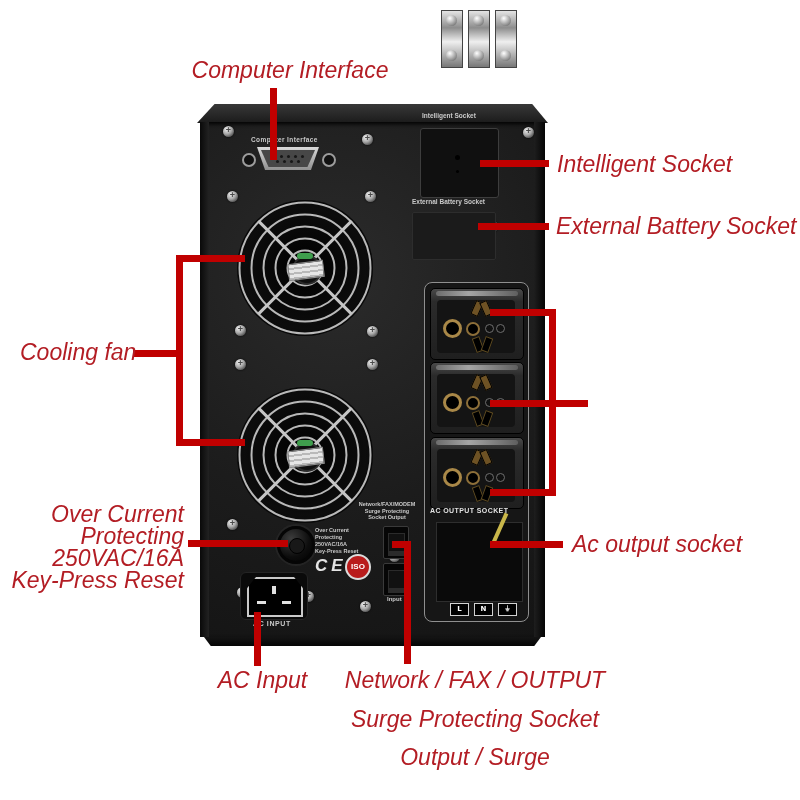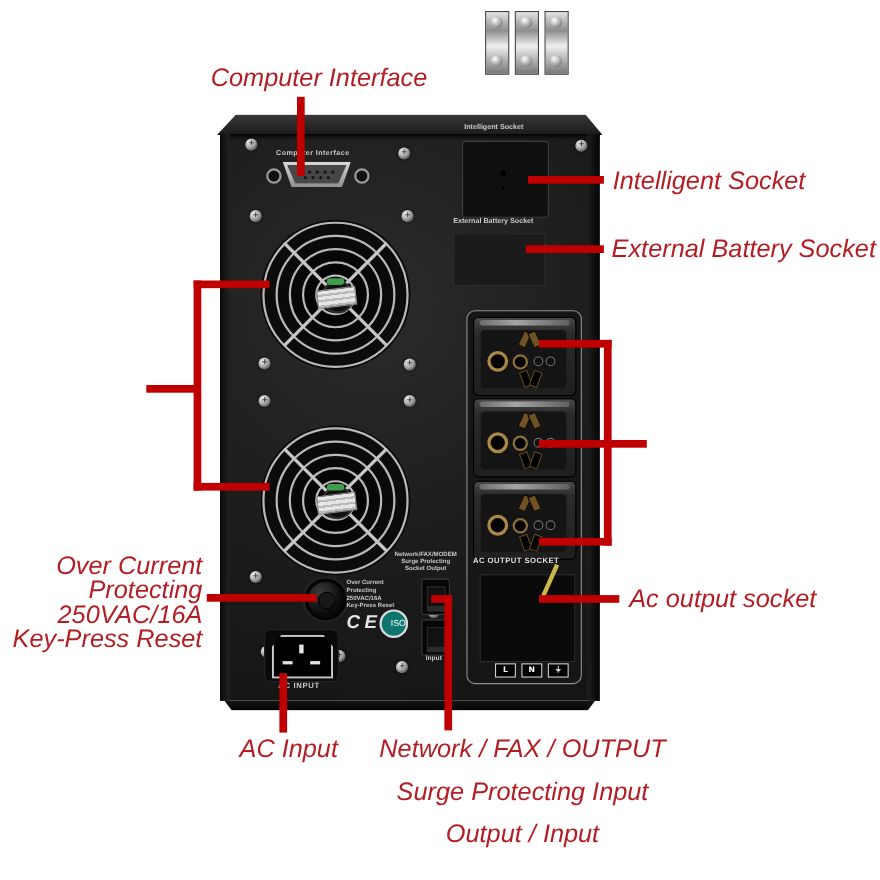--- a/index.html
+++ b/index.html
@@ -118,22 +118,22 @@
   
   .breaker{position:absolute;left:277px;top:526px;width:32px;height:32px;border-radius:50%;
     background:radial-gradient(circle at 35% 30%,#3c3c3c,#0d0d0d 60%,#000);
     border:3px solid #050505;box-shadow:0 0 0 2px #242424;}
   .breaker::after{content:"";position:absolute;left:9px;top:9px;width:14px;height:14px;
     border-radius:50%;background:#181818;border:1px solid #000;}
 
   .ce{position:absolute;left:315px;top:556px;color:#e4e4e4;font-size:17px;
     letter-spacing:4px;font-weight:bold;font-style:italic;}
   .iso{position:absolute;left:345px;top:554px;width:22px;height:22px;border-radius:50%;
-    border:2px solid #dcdcdc;color:#fff;font-size:8px;font-weight:normal;line-height:22px;
-    text-align:right;background:#0f766e;}
+    border:2px solid #dcdcdc;color:#fff;font-size:8px;font-weight:bold;line-height:22px;
+    text-align:center;background:#b91c1c;}
 
   .inlet-flange{position:absolute;left:240px;top:572px;width:66px;height:46px;
     background:#0a0a0a;border:1px solid #242424;border-radius:6px;}
   .inlet{position:absolute;left:247px;top:577px;width:52px;height:36px;background:#000;
     border:2px solid #c9c9c9;
     clip-path:polygon(16% 0,84% 0,100% 28%,100% 100%,0 100%,0 28%);}
   .inlet .p{position:absolute;background:#e2e2e2;}
   .p-top{left:23px;top:7px;width:4px;height:8px;}
   .p-l{left:8px;top:22px;width:9px;height:3px;}
   .p-r{left:33px;top:22px;width:9px;height:3px;}
@@ -329,30 +329,31 @@
   <div class="cline" style="left:254px;top:612px;width:7px;height:54px"></div>
   <div class="cline" style="left:392px;top:541px;width:19px;height:7px"></div>
   <div class="cline" style="left:404px;top:541px;width:7px;height:123px"></div>
 
   <div class="callout" style="left:175px;top:59px;width:230px;text-align:center">Computer Interface</div>
 
   <div class="callout" style="left:557px;top:153px">Intelligent Socket</div>
 
   <div class="callout" style="left:556px;top:215px">External Battery Socket</div>
 
+  <div class="callout" style="left:20px;top:341px">Cooling fan</div>
 
   <div class="callout" style="left:0px;top:503px;width:184px;text-align:right;line-height:22px">
     <div>Over Current</div>
     <div>Protecting</div>
     <div>250VAC/16A</div>
     <div>Key-Press Reset</div>
   </div>
 
 
   <div class="callout" style="left:572px;top:533px">Ac output socket</div>
 
   <div class="callout" style="left:215px;top:669px;width:95px;text-align:center">AC Input</div>
 
   <div class="callout" style="left:340px;top:669px;width:270px;text-align:center">Network / FAX / OUTPUT</div>
-  <div class="callout" style="left:340px;top:708px;width:270px;text-align:center">Surge Protecting Input</div>
-  <div class="callout" style="left:340px;top:746px;width:270px;text-align:center">Output / Input</div>
+  <div class="callout" style="left:340px;top:708px;width:270px;text-align:center">Surge Protecting Socket</div>
+  <div class="callout" style="left:340px;top:746px;width:270px;text-align:center">Output / Surge</div>
 
 </div>
 
 </body></html>

